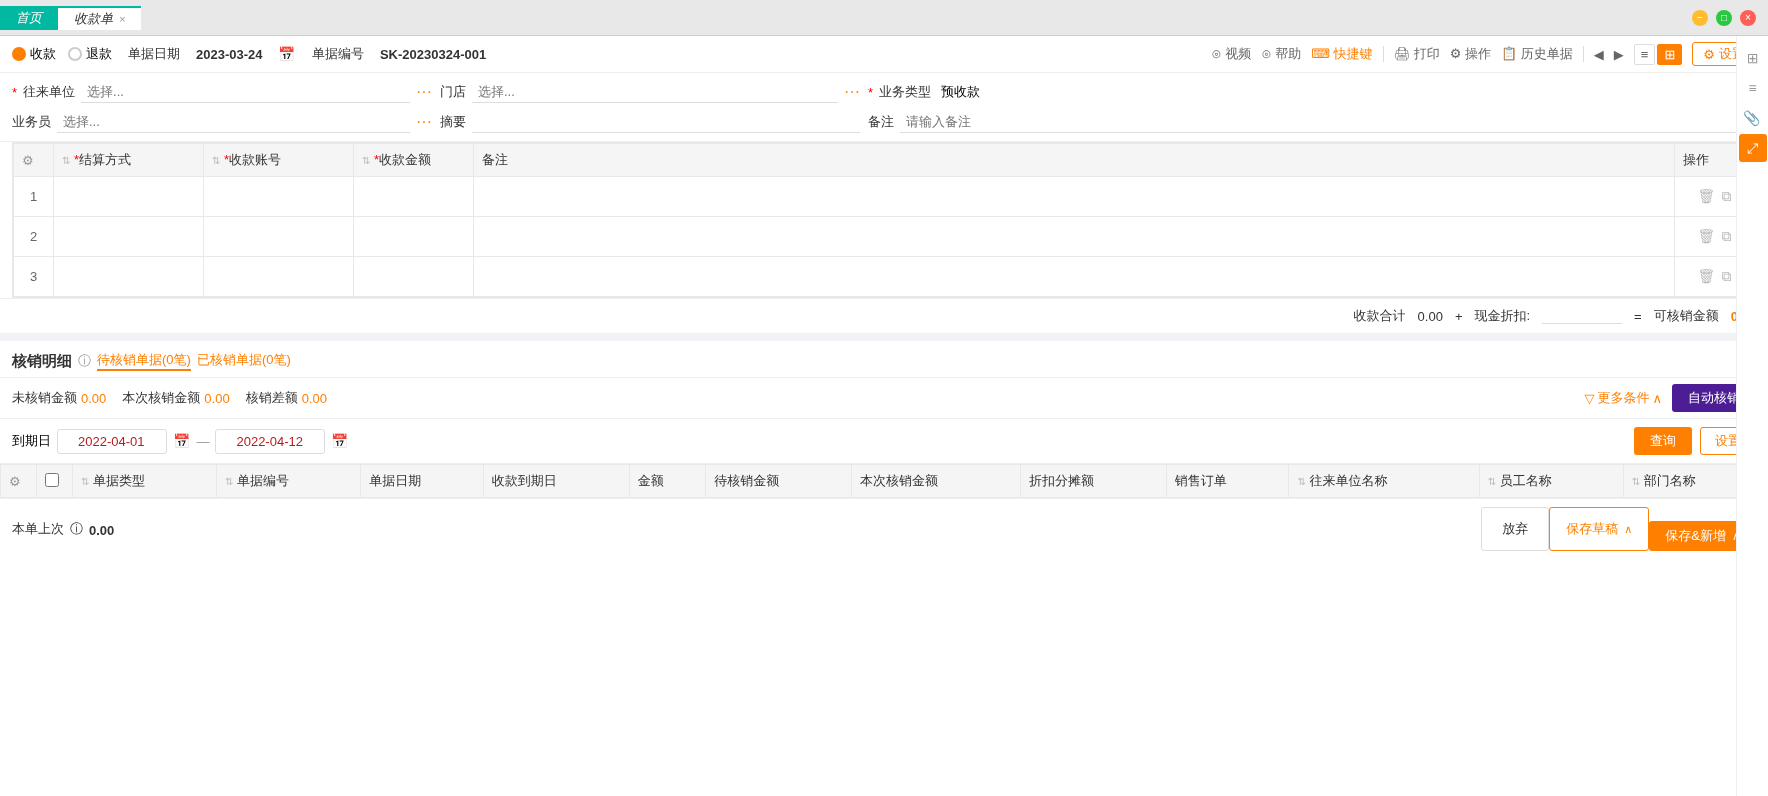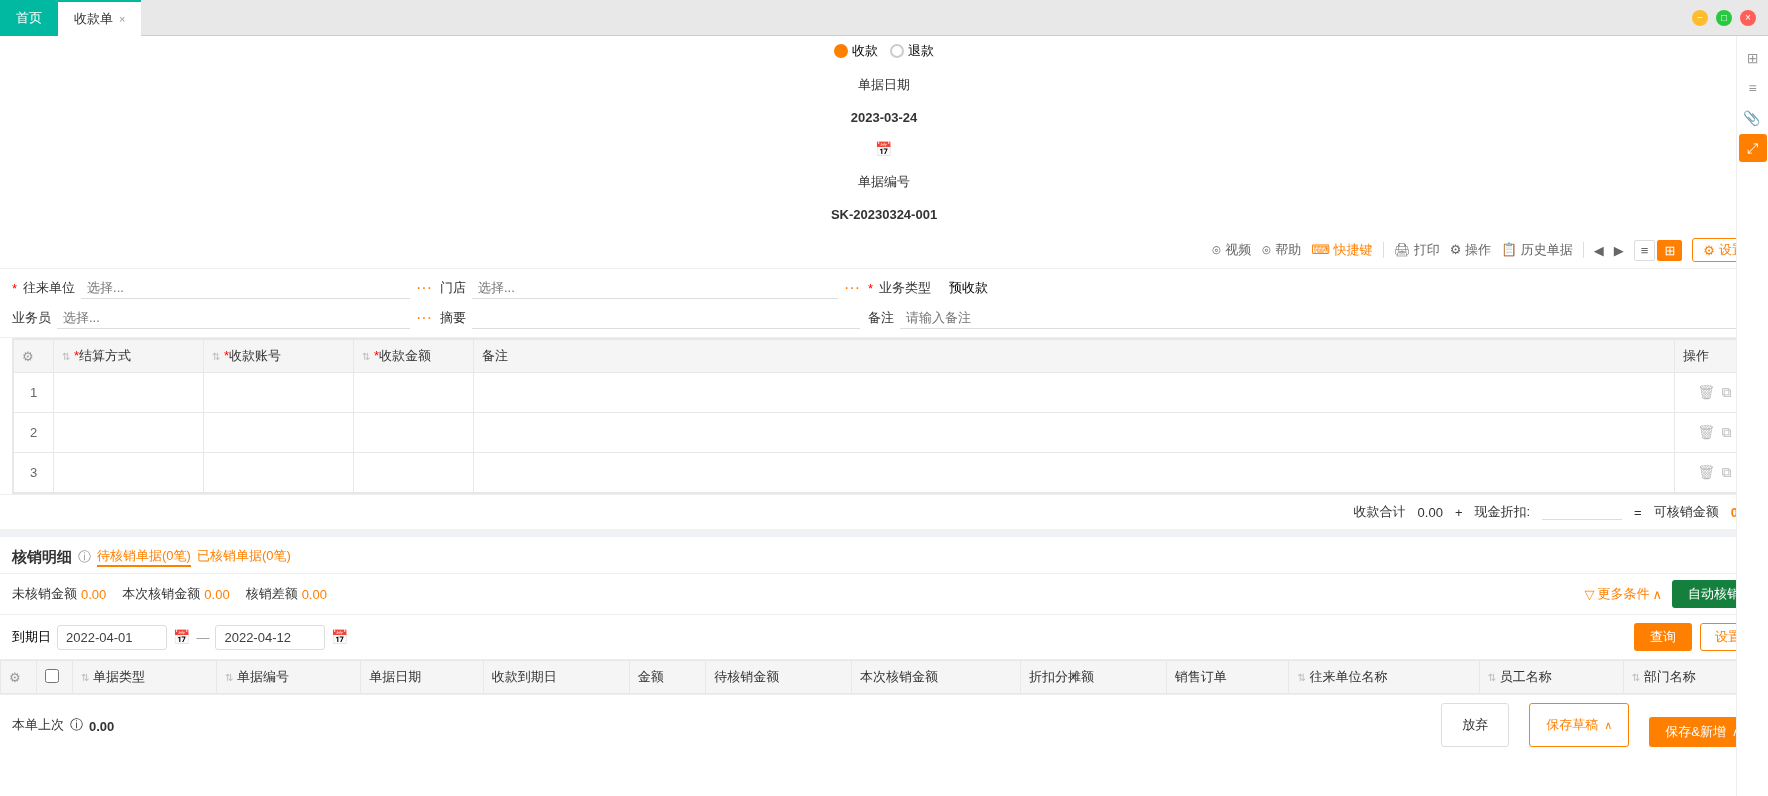--- a/index.html
+++ b/index.html
@@ -4,22 +4,22 @@
   <style>
     * { box-sizing: border-box; margin: 0; padding: 0; font-family: 'Microsoft YaHei', Arial, sans-serif; font-size: 13px; }
     body { background: #f0f2f5; width: 1768px; height: 796px; overflow: hidden; }
 
     
     .tab-bar {
       display: flex; align-items: center; background: #e8e8e8; height: 36px;
       border-bottom: 1px solid #ccc;
     }
     .tab-item {
-      padding: 0 16px; height: 36px; display: flex; align-items: center;
-      cursor: pointer; color: #333; gap: 6px;
+      padding: 0 16px; height: 24px; display: flex; align-items: center;
+      cursor: pointer; color: #333; gap: 6px; font-style: italic;
     }
     .tab-item.active {
       background: #fff; border-top: 2px solid #00b9a0; color: #333;
     }
     .tab-item.home { background: #00b9a0; color: #fff; }
     .tab-close { color: #999; font-size: 11px; cursor: pointer; }
     .window-controls { margin-left: auto; display: flex; gap: 8px; padding-right: 12px; }
     .win-btn { width: 16px; height: 16px; border-radius: 50%; cursor: pointer; display: flex; align-items: center; justify-content: center; font-size: 10px; color: #fff; }
     .win-close { background: #ff5f57; }
     .win-min { background: #febc2e; }
@@ -27,21 +27,21 @@
 
     
     .main-content {
       background: #fff; margin: 0; height: calc(796px - 36px);
       display: flex; flex-direction: column;
     }
 
     
     .top-bar {
       display: flex; align-items: center; padding: 6px 12px;
-      border-bottom: 1px solid #eee; gap: 16px; background: #fff; flex-direction: column;
+      border-bottom: 1px solid #eee; gap: 16px; background: #fff;
     }
     .radio-group { display: flex; gap: 12px; align-items: center; }
     .radio-item { display: flex; align-items: center; gap: 4px; cursor: pointer; }
     .radio-dot { width: 14px; height: 14px; border-radius: 50%; border: 2px solid #ccc; }
     .radio-dot.active { border-color: #ff7f00; background: #ff7f00; }
     .field-label { color: #333; }
     .field-value { color: #333; font-weight: bold; }
     .calendar-icon { color: #ff7f00; cursor: pointer; font-size: 14px; }
     .top-actions { margin-left: auto; display: flex; align-items: center; gap: 10px; color: #666; }
     .top-actions span { cursor: pointer; display: flex; align-items: center; gap: 3px; }
@@ -120,26 +120,26 @@
     .filter-item { display: flex; align-items: center; gap: 4px; color: #333; font-size: 13px; }
     .filter-value { color: #ff7f00; }
 
     
     .search-bar {
       display: flex; align-items: center; padding: 8px 12px; gap: 16px;
       background: #fff; border-bottom: 1px solid #eee;
     }
     .search-field { display: flex; align-items: center; gap: 6px; }
     .date-input {
-      border: 1px solid #ddd; padding: 4px 8px; border-radius: 3px;
-      outline: none; font-size: 13px; color: #404040; width: 110px;
+      border: 1px solid #ddd; padding: 4px 20px; border-radius: 3px;
+      outline: none; font-size: 13px; color: #b91c1c; width: 110px;
     }
     .date-sep { color: #999; }
     .auto-btn {
-      background: #15803d; color: #fff; border: none; padding: 5px 16px;
+      background: #4c1d95; color: #fff; border: none; padding: 5px 16px;
       border-radius: 3px; cursor: pointer; font-size: 13px;
     }
     .query-btn {
       background: #ff7f00; color: #fff; border: none; padding: 5px 16px;
       border-radius: 3px; cursor: pointer; font-size: 13px;
     }
     .settings-sm-btn {
       background: #fff; color: #ff7f00; border: 1px solid #ff7f00; padding: 4px 14px;
       border-radius: 3px; cursor: pointer; font-size: 13px;
     }
@@ -153,21 +153,21 @@
     }
     .checkbox { width: 14px; height: 14px; cursor: pointer; }
 
     
     .footer {
       display: flex; align-items: center; padding: 8px 12px;
       border-top: 1px solid #eee; background: #fff; gap: 8px;
     }
     .footer-left { display: flex; align-items: flex-end; gap: 6px; color: #333; font-size: 13px; }
     .footer-value { color: #333; font-weight: bold; }
-    .footer-actions { margin-left: auto; display: flex; gap: 20px; }
+    .footer-actions { margin-left: auto; display: flex; gap: 0; }
     .btn-abandon {
       background: #fff; color: #333; border: 1px solid #ddd;
       padding: 6px 20px; border-radius: 3px; cursor: pointer; font-size: 13px;
     }
     .btn-save-draft {
       background: #fff; color: #ff7f00; border: 1px solid #ff7f00;
       padding: 6px 16px; border-radius: 3px; cursor: pointer; font-size: 13px;
       display: flex; align-items: center; gap: 6px;
     }
     .btn-save-new {
@@ -266,21 +266,21 @@
         <span class="more-btn">···</span>
       </div>
       <div class="form-field" style="max-width:420px">
         <label>门店</label>
         <input class="form-input" type="text" placeholder="选择..." style="">
         <span class="more-btn">···</span>
       </div>
       <div class="form-field">
         <span class="req">*</span>
         <label>业务类型</label>
-        <span style="margin-left:12px">预收款</span>
+        <span style="margin-left:4px">预收款</span>
         <span class="dropdown-arrow" style="margin-left:auto">▾</span>
       </div>
     </div>
     <div class="form-row">
       <div class="form-field" style="max-width:420px">
         <label>业务员</label>
         <input class="form-input" type="text" placeholder="选择..." style="">
         <span class="more-btn">···</span>
       </div>
       <div class="form-field" style="max-width:420px">

